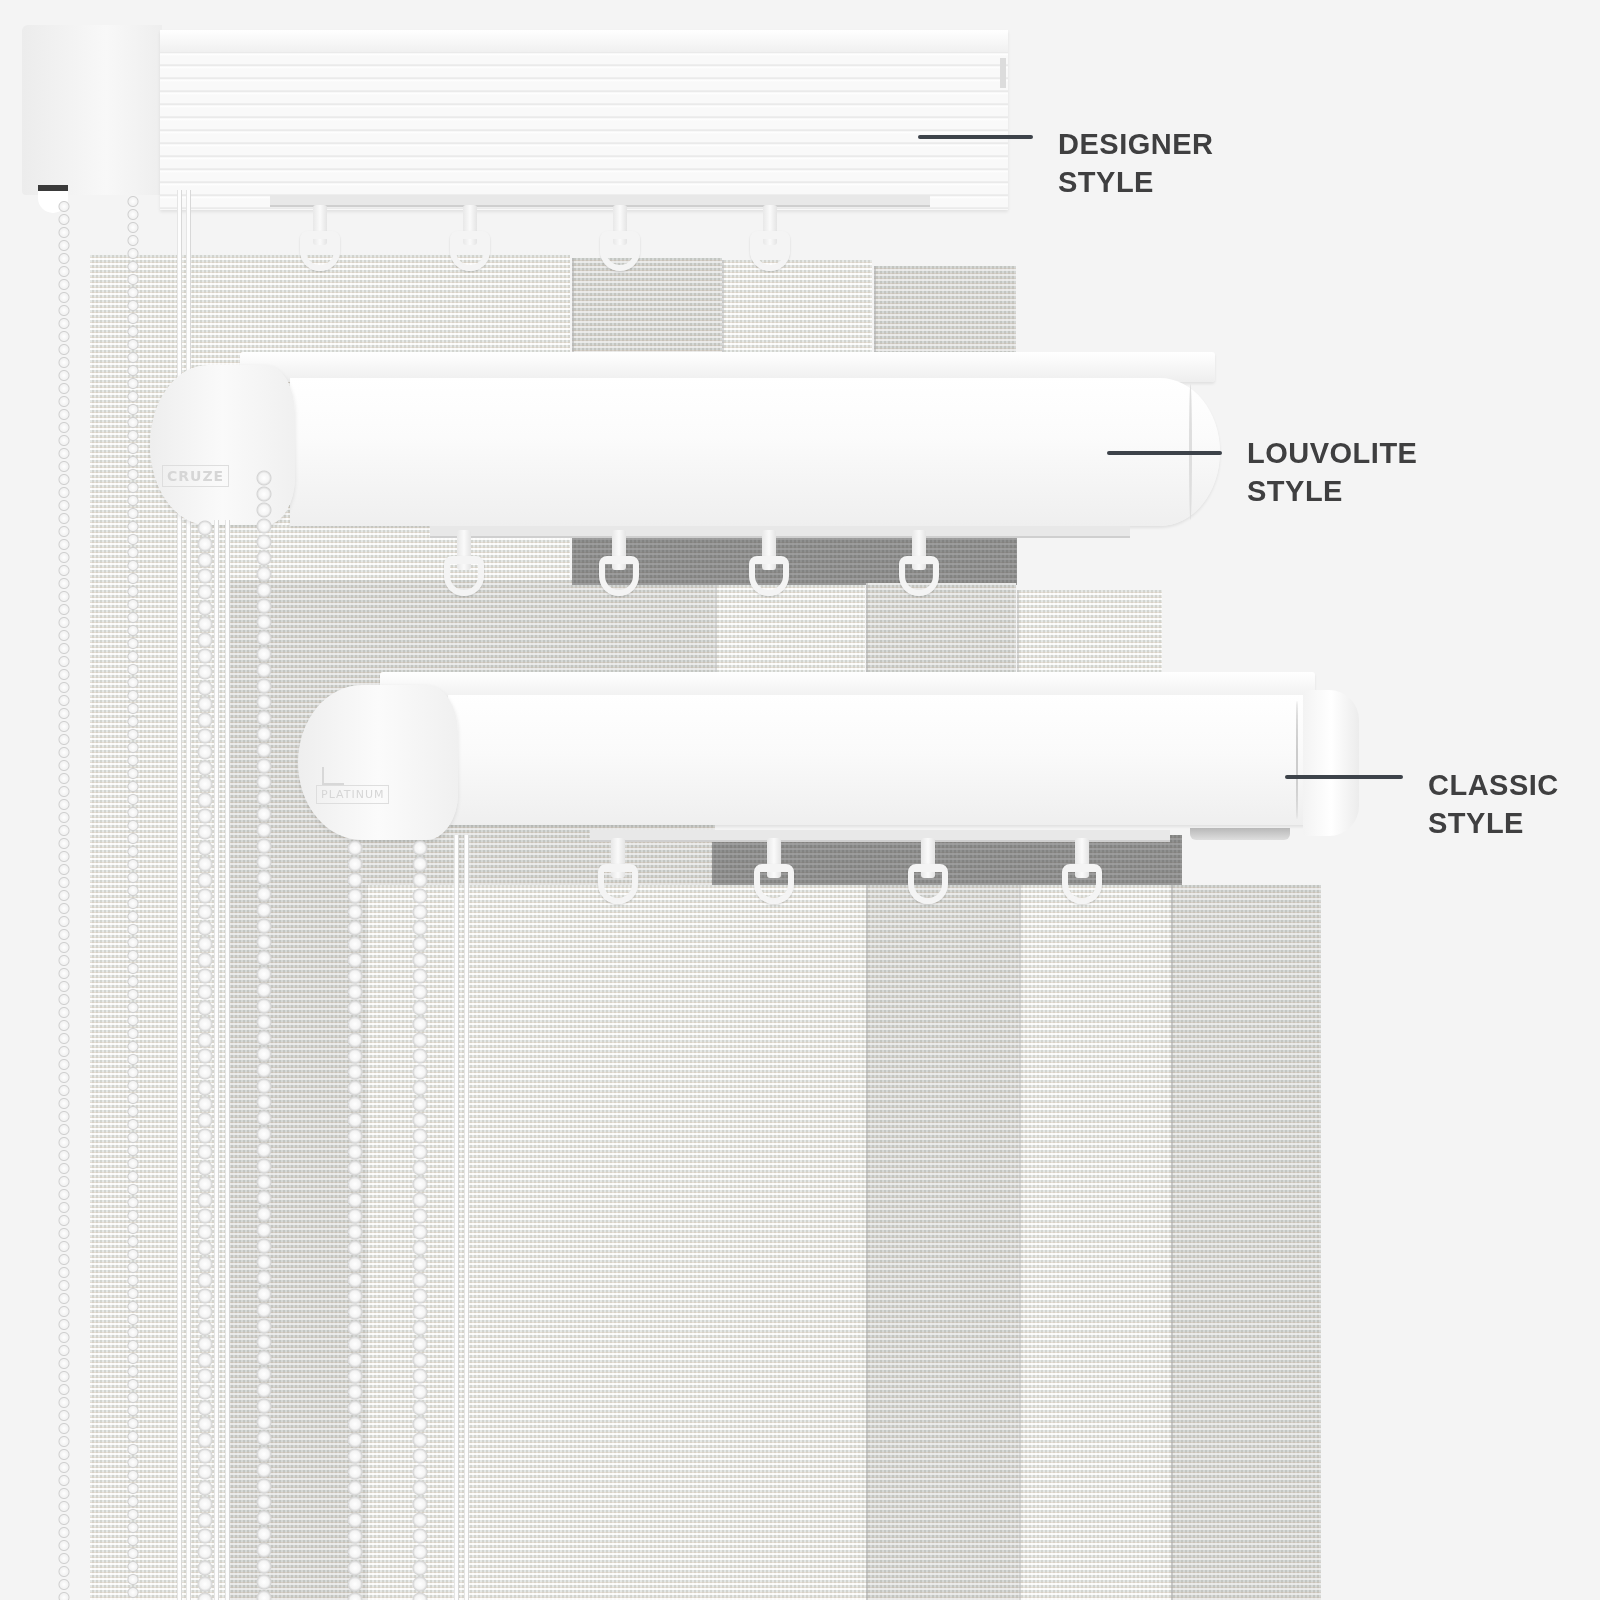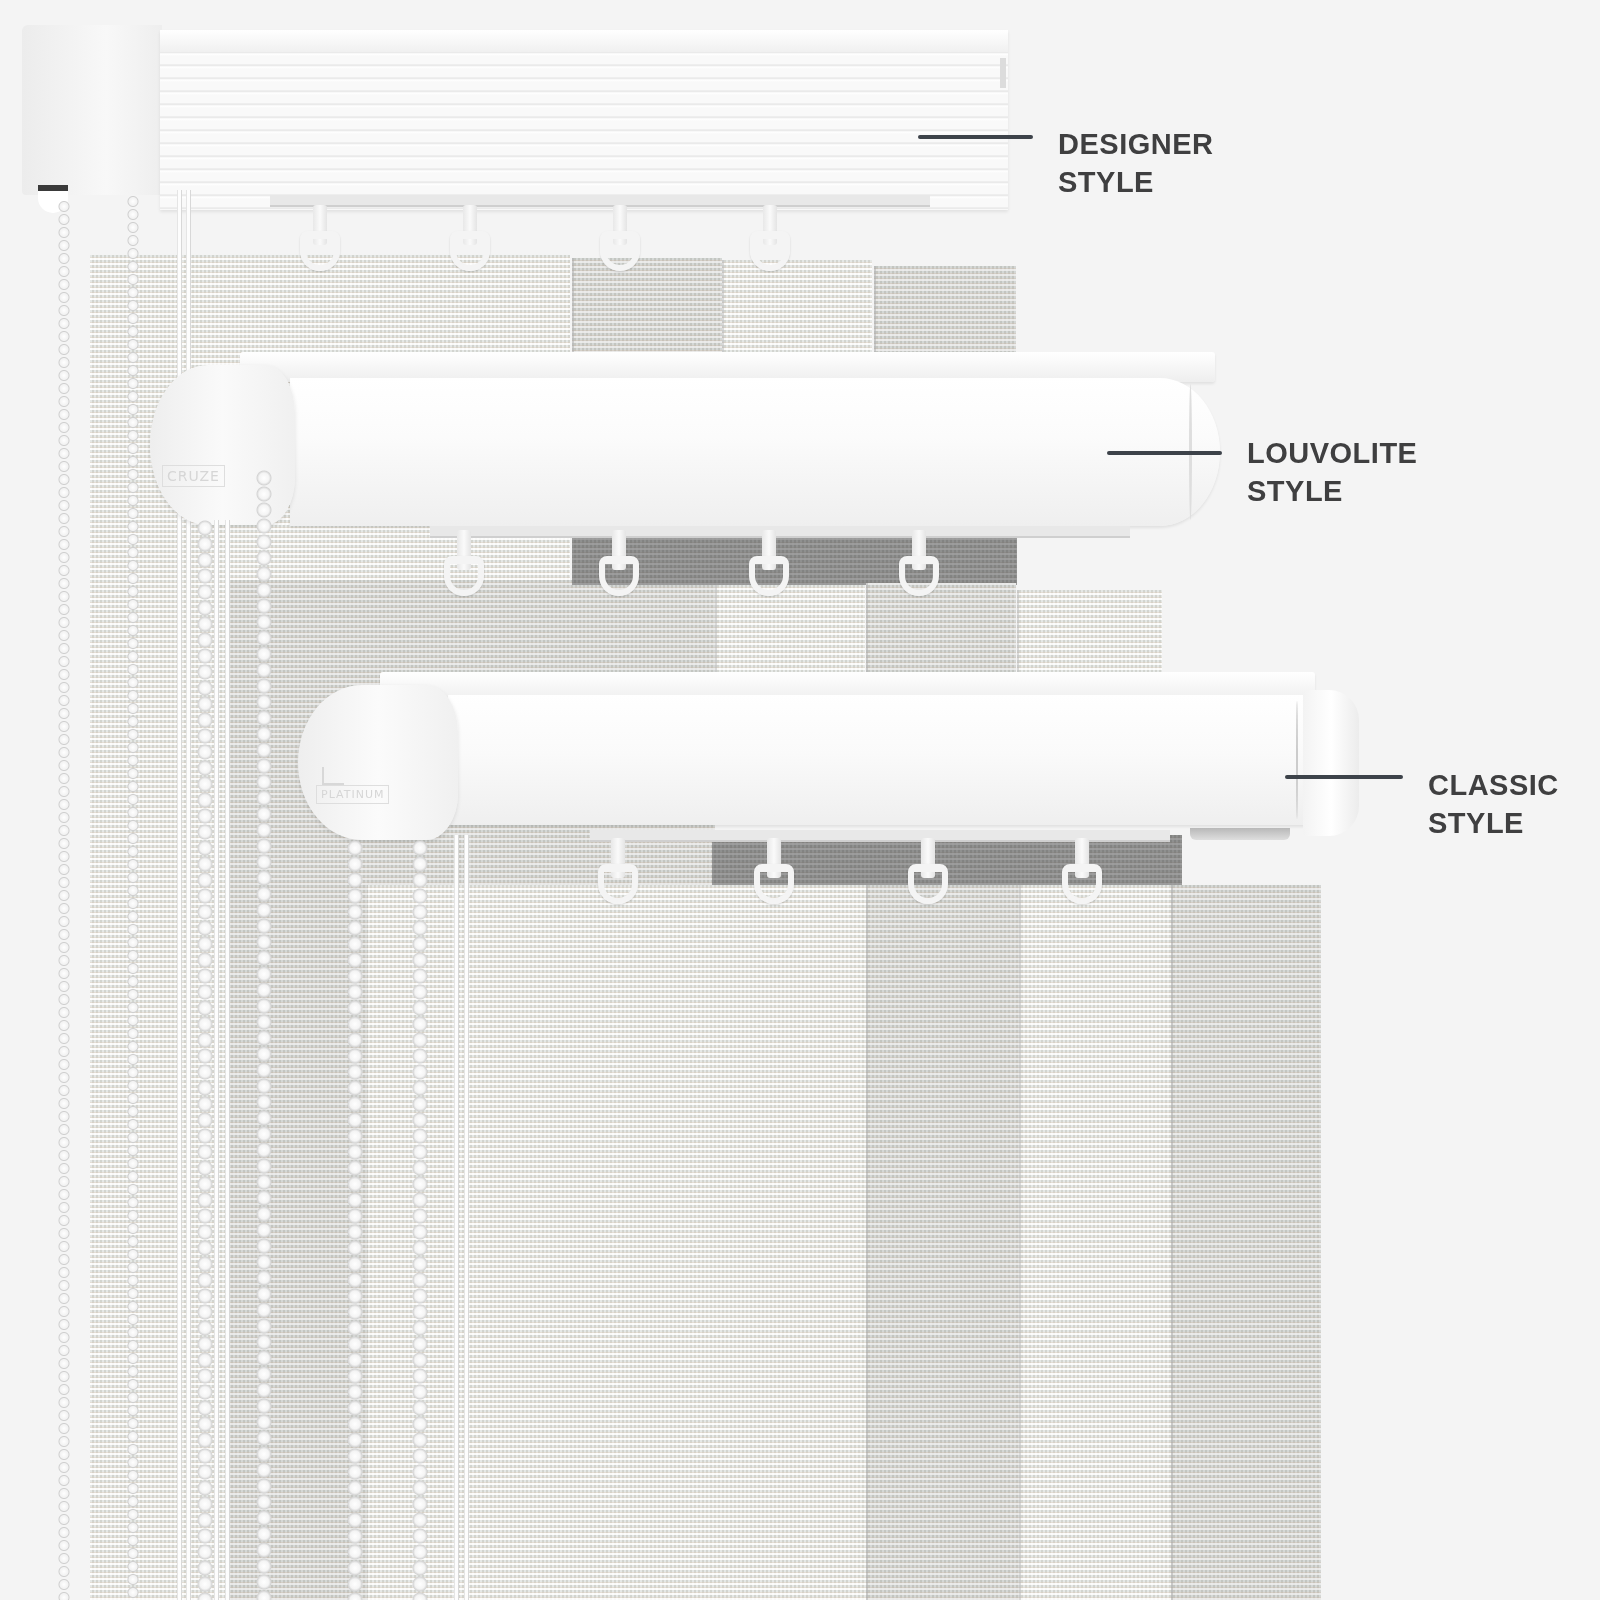--- a/index.html
+++ b/index.html
@@ -101,21 +101,21 @@
     <div class="edge" style="left:0"></div>
   </div>
 <div class="vane" style="left:1017px;top:590px;width:145px;height:85px;">
     <div class="edge" style="left:0"></div>
   </div>
 
 <div class="rail" style="left:240px;top:352px;width:975px;height:30px;border-radius:3px;background:linear-gradient(180deg,#ffffff,#eeeeee);"></div>
 <div class="rail" style="left:290px;top:378px;width:930px;height:148px;border-radius:0 60px 60px 0 / 0 74px 74px 0;background:linear-gradient(180deg,#ffffff 0%,#fbfbfb 40%,#efefef 100%);">
   <div class="abs" style="right:28px;top:6px;width:3px;height:136px;background:#dedede;border-radius:50%;"></div>
 </div>
-<div class="endcap round-end" style="left:150px;top:365px;width:145px;height:160px;background:linear-gradient(90deg,#eeeeee,#fafafa 50%,#f0f0f0);box-shadow:0 2px 4px rgba(0,0,0,0.1);">
+<div class="endcap round-end" style="left:150px;top:365px;width:145px;height:160px;background:linear-gradient(90deg,#eeeeee,#fafafa 50%,#f0f0f0);box-shadow:0 2px 4px rgba(0,0,0,0.1);font-weight:bold;">
   <span class="brand" style="left:12px;top:100px;">CRUZE</span>
 </div>
 <div class="carrier" style="left:430px;top:526px;width:700px;"></div>
 <div class="hook" style="left:440px;top:530px;">
     <div class="stem"></div>
     <div class="loop"></div>
   </div>
 <div class="hook" style="left:595px;top:530px;">
     <div class="stem"></div>
     <div class="loop"></div>

